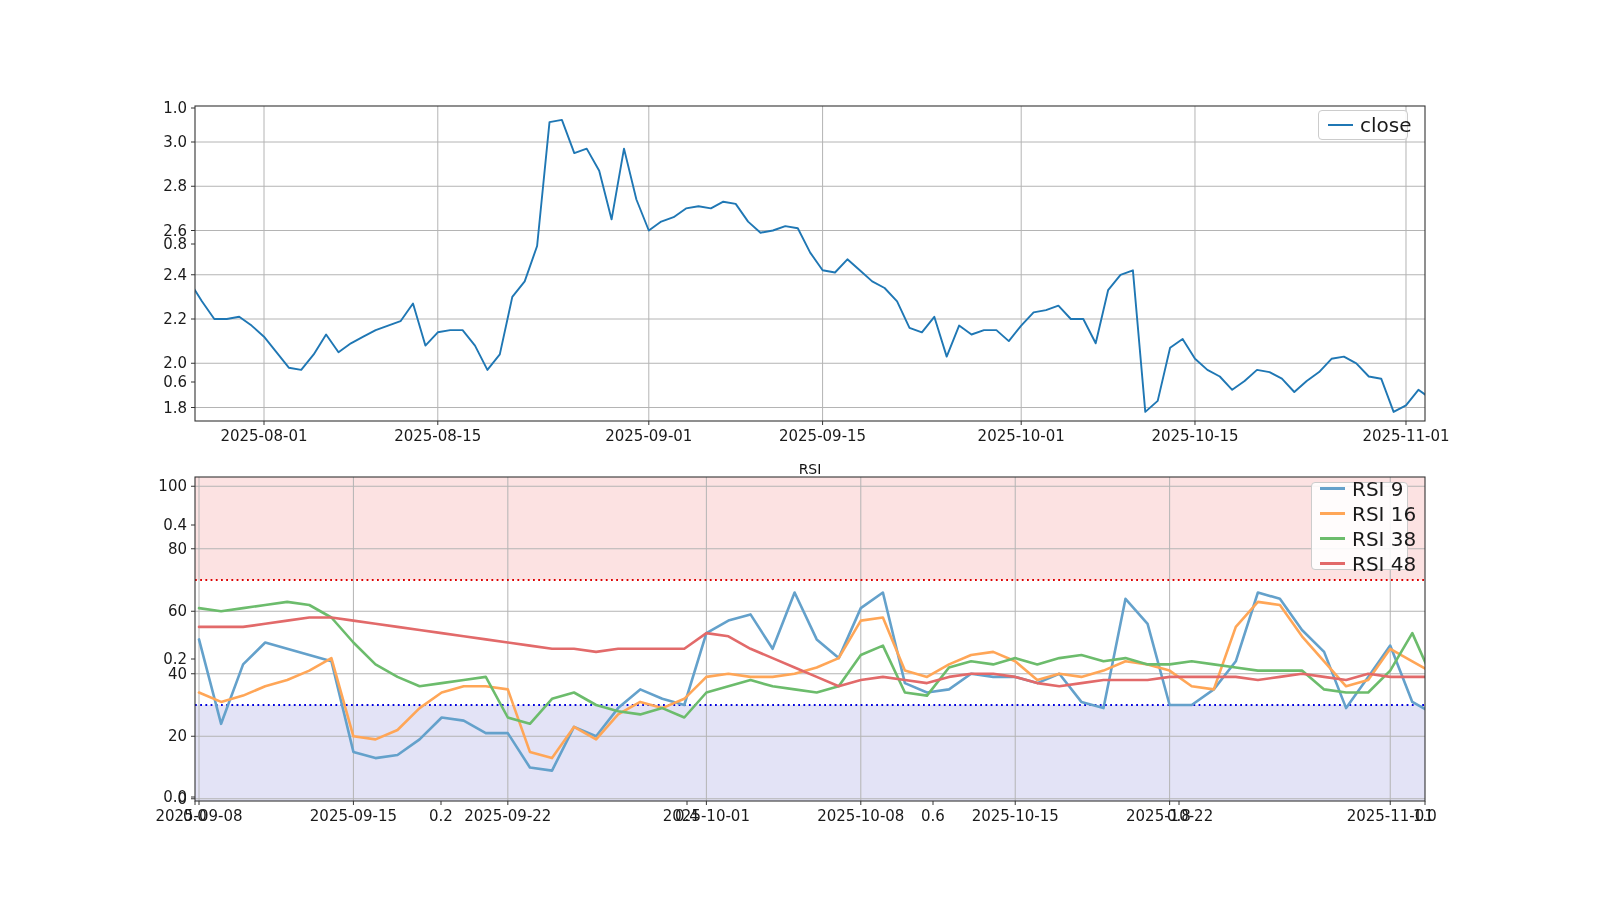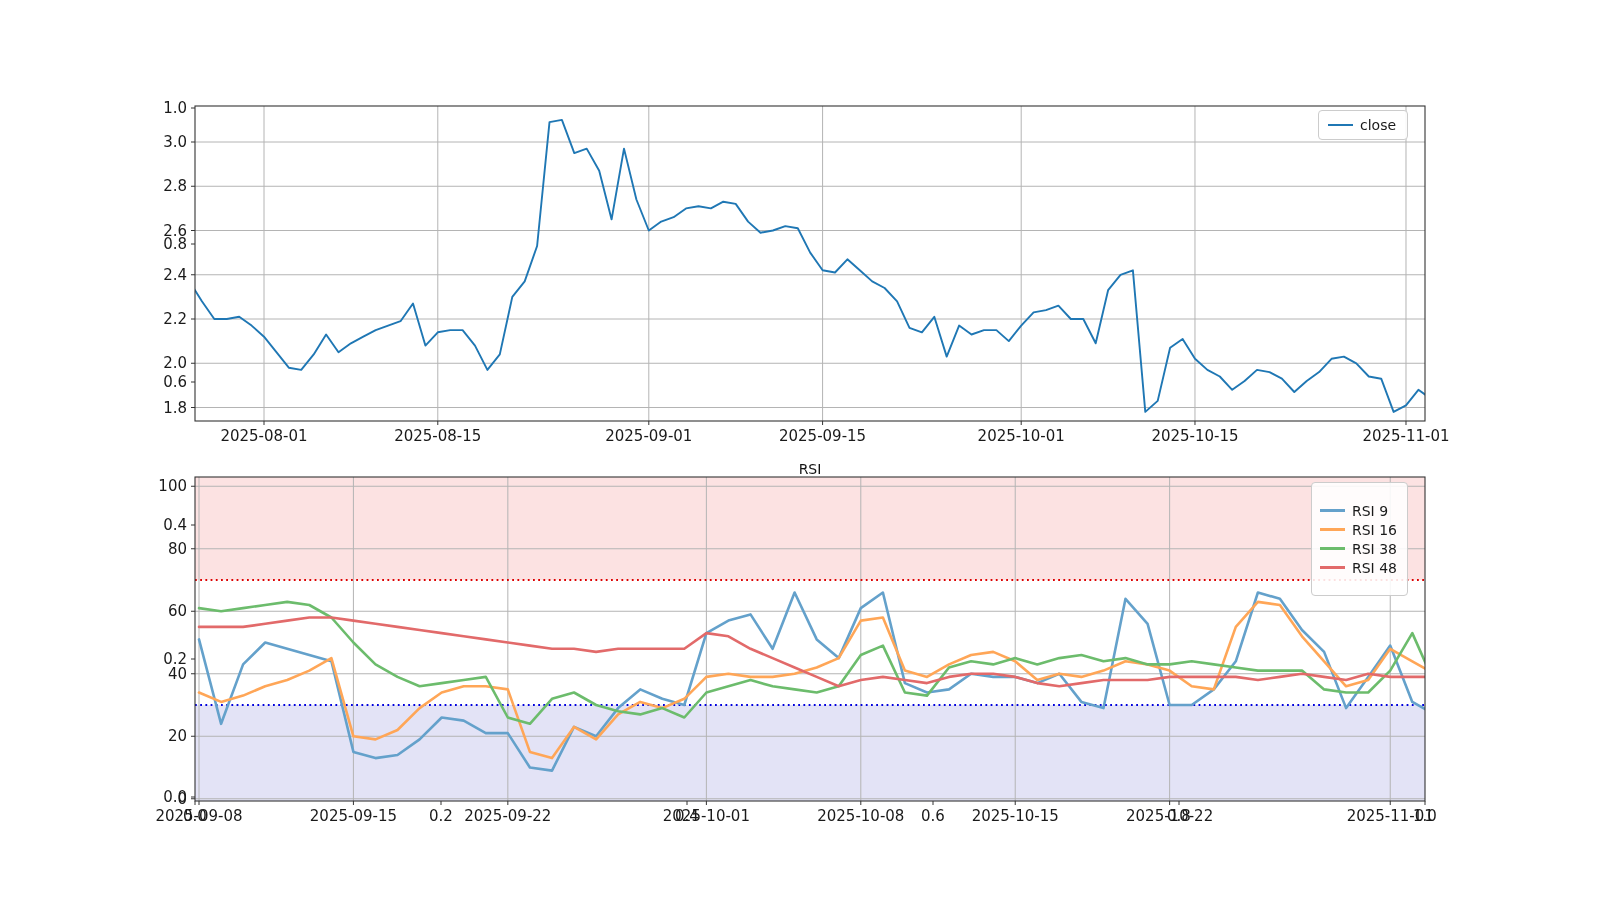--- a/index.html
+++ b/index.html
@@ -7,24 +7,24 @@
          font-family:"DejaVu Sans","Liberation Sans",sans-serif;}
   #chart-svg{position:absolute;left:0;top:0;}
   .watermark{position:absolute;left:460px;top:436px;width:700px;text-align:center;
              font-size:29px;color:#8e8e8e;opacity:.85;letter-spacing:.5px;}
   .rsi-title{position:absolute;left:460px;top:461px;width:700px;text-align:center;
              font-size:14px;color:#141414;}
   .legend{position:absolute;border:1px solid #cccccc;border-radius:4px;
           background:rgba(255,255,255,.88);box-sizing:border-box;
           display:flex;flex-direction:column;justify-content:center;}
   #legend-top{left:1318px;top:110px;width:90px;height:30px;padding:4px 9px;}
-  #legend-bottom{left:1311px;top:482px;width:97px;height:114px;padding:6px 8px;gap:5px;}
+  #legend-bottom{left:1311px;top:482px;width:97px;height:88px;padding:6px 8px;gap:5px;}
   .li{display:flex;align-items:center;gap:7px;}
   .sw{width:25px;height:0;border-top-style:solid;flex:0 0 25px;}
-  .li span{font-size:14px;color:#1a1a1a;line-height:1;white-space:nowrap;}
+  .li span{font-size:20px;color:#1a1a1a;line-height:1;white-space:nowrap;}
 </style>
 </head>
 <body>
 
 <div id="stage">
   <svg id="chart-svg" width="1600" height="900">
       <g>
         <clipPath id="clip-top">
           <rect x="195" y="106" width="1230" height="315"></rect>
         </clipPath>

